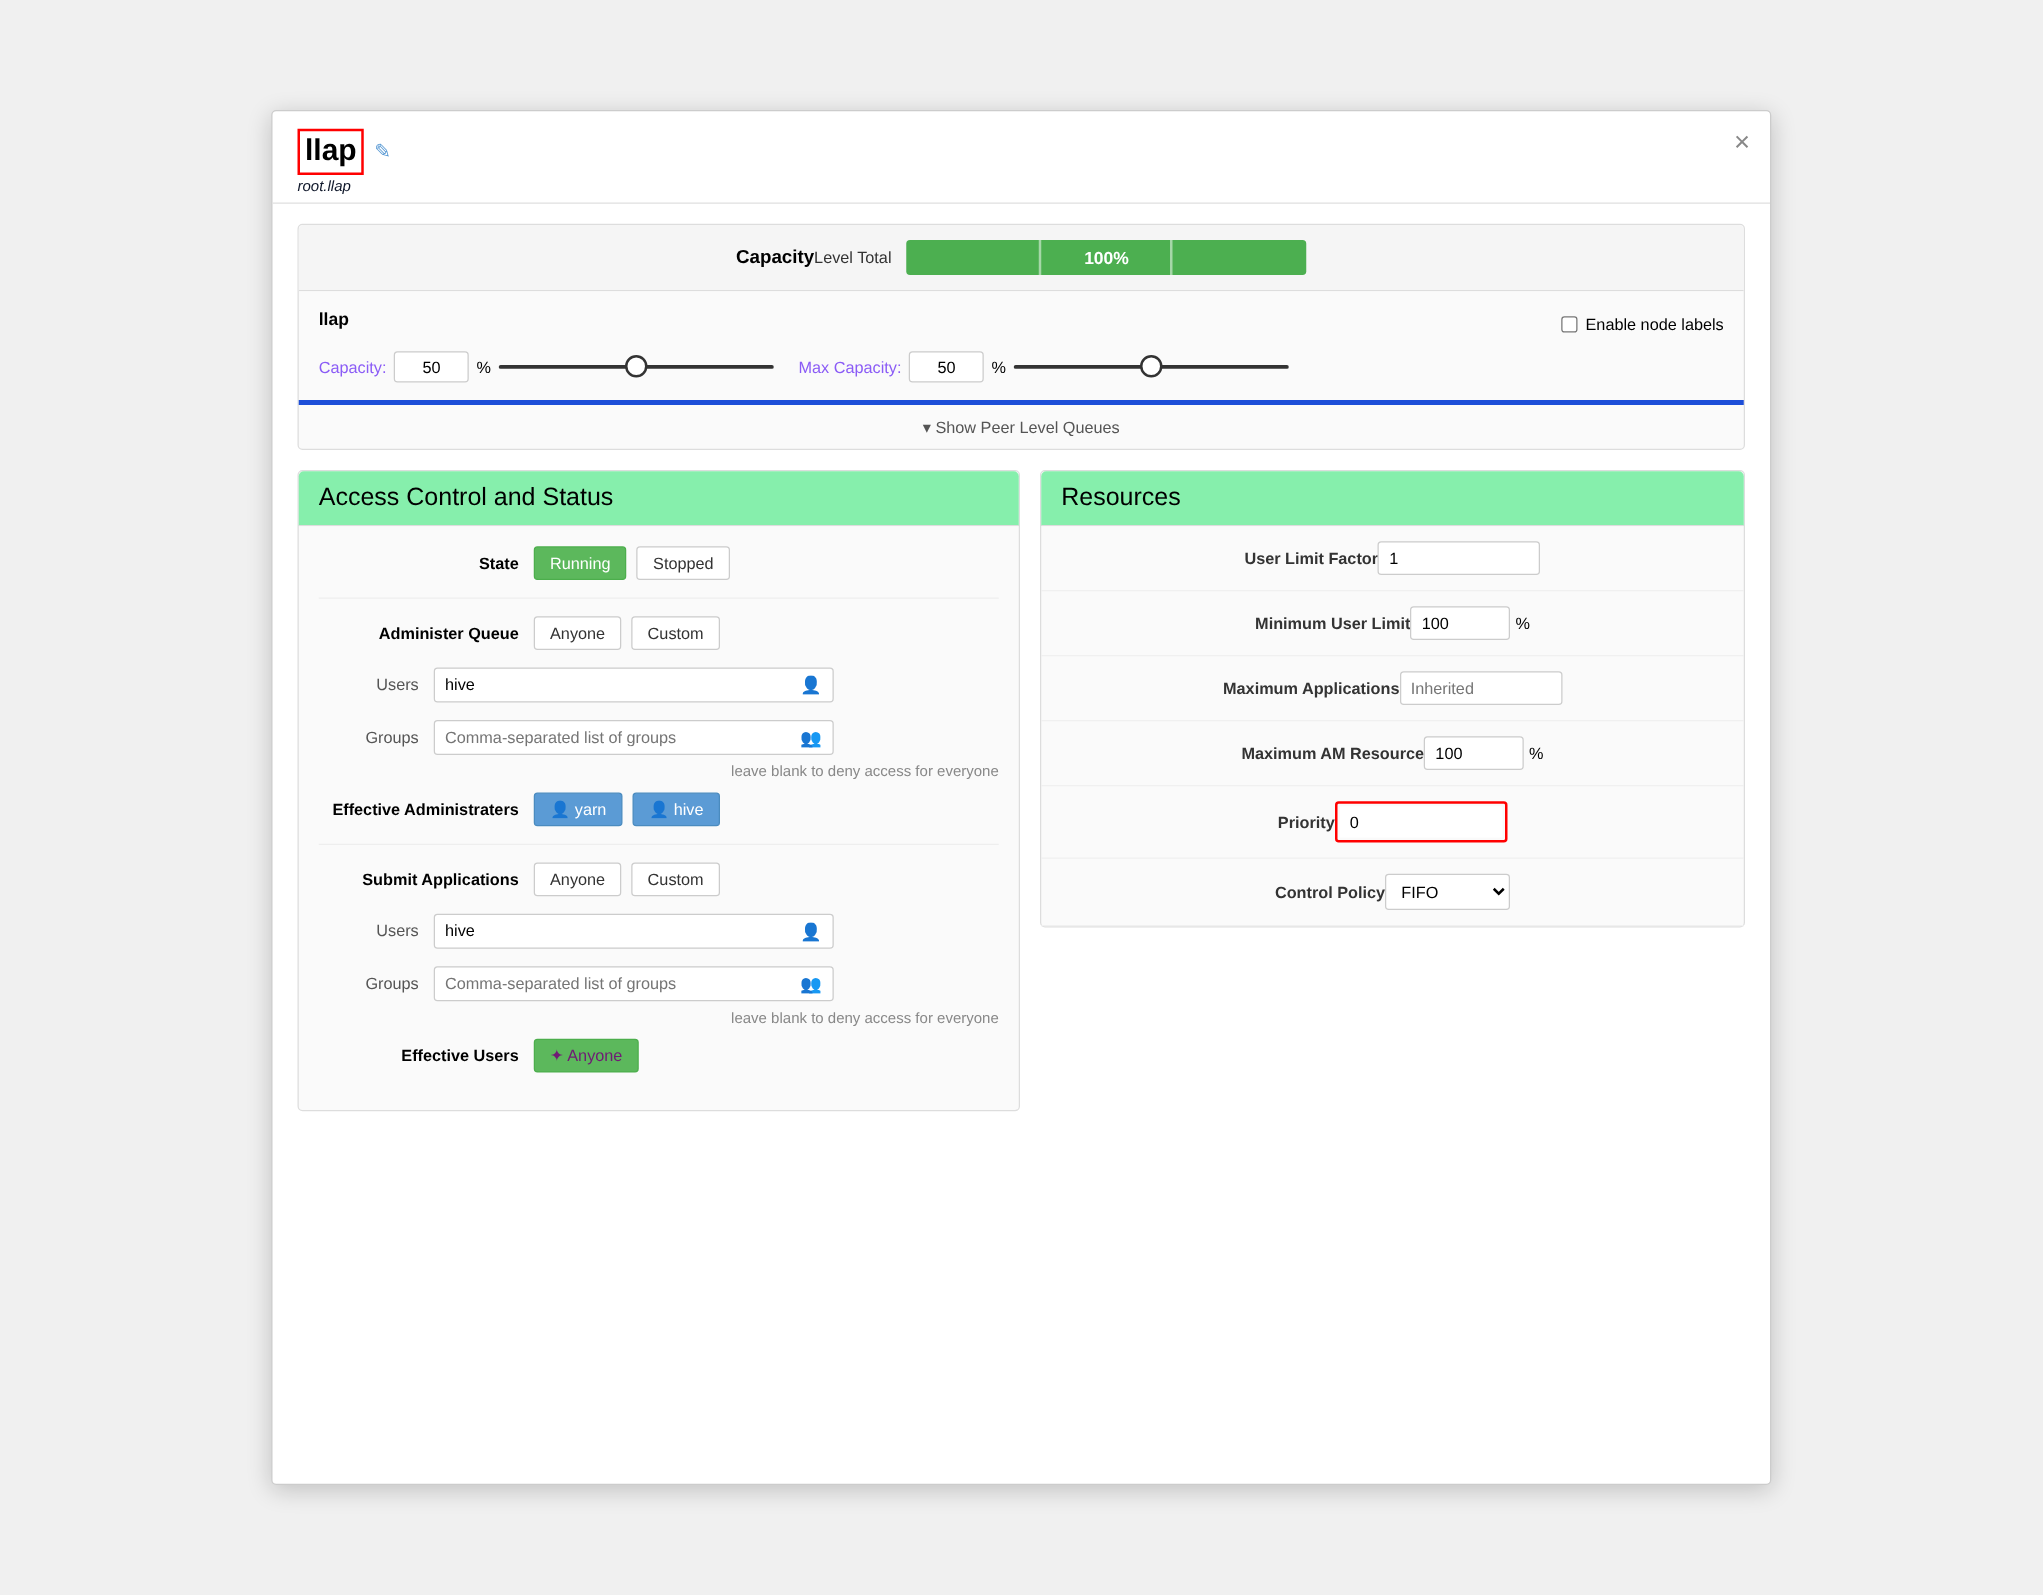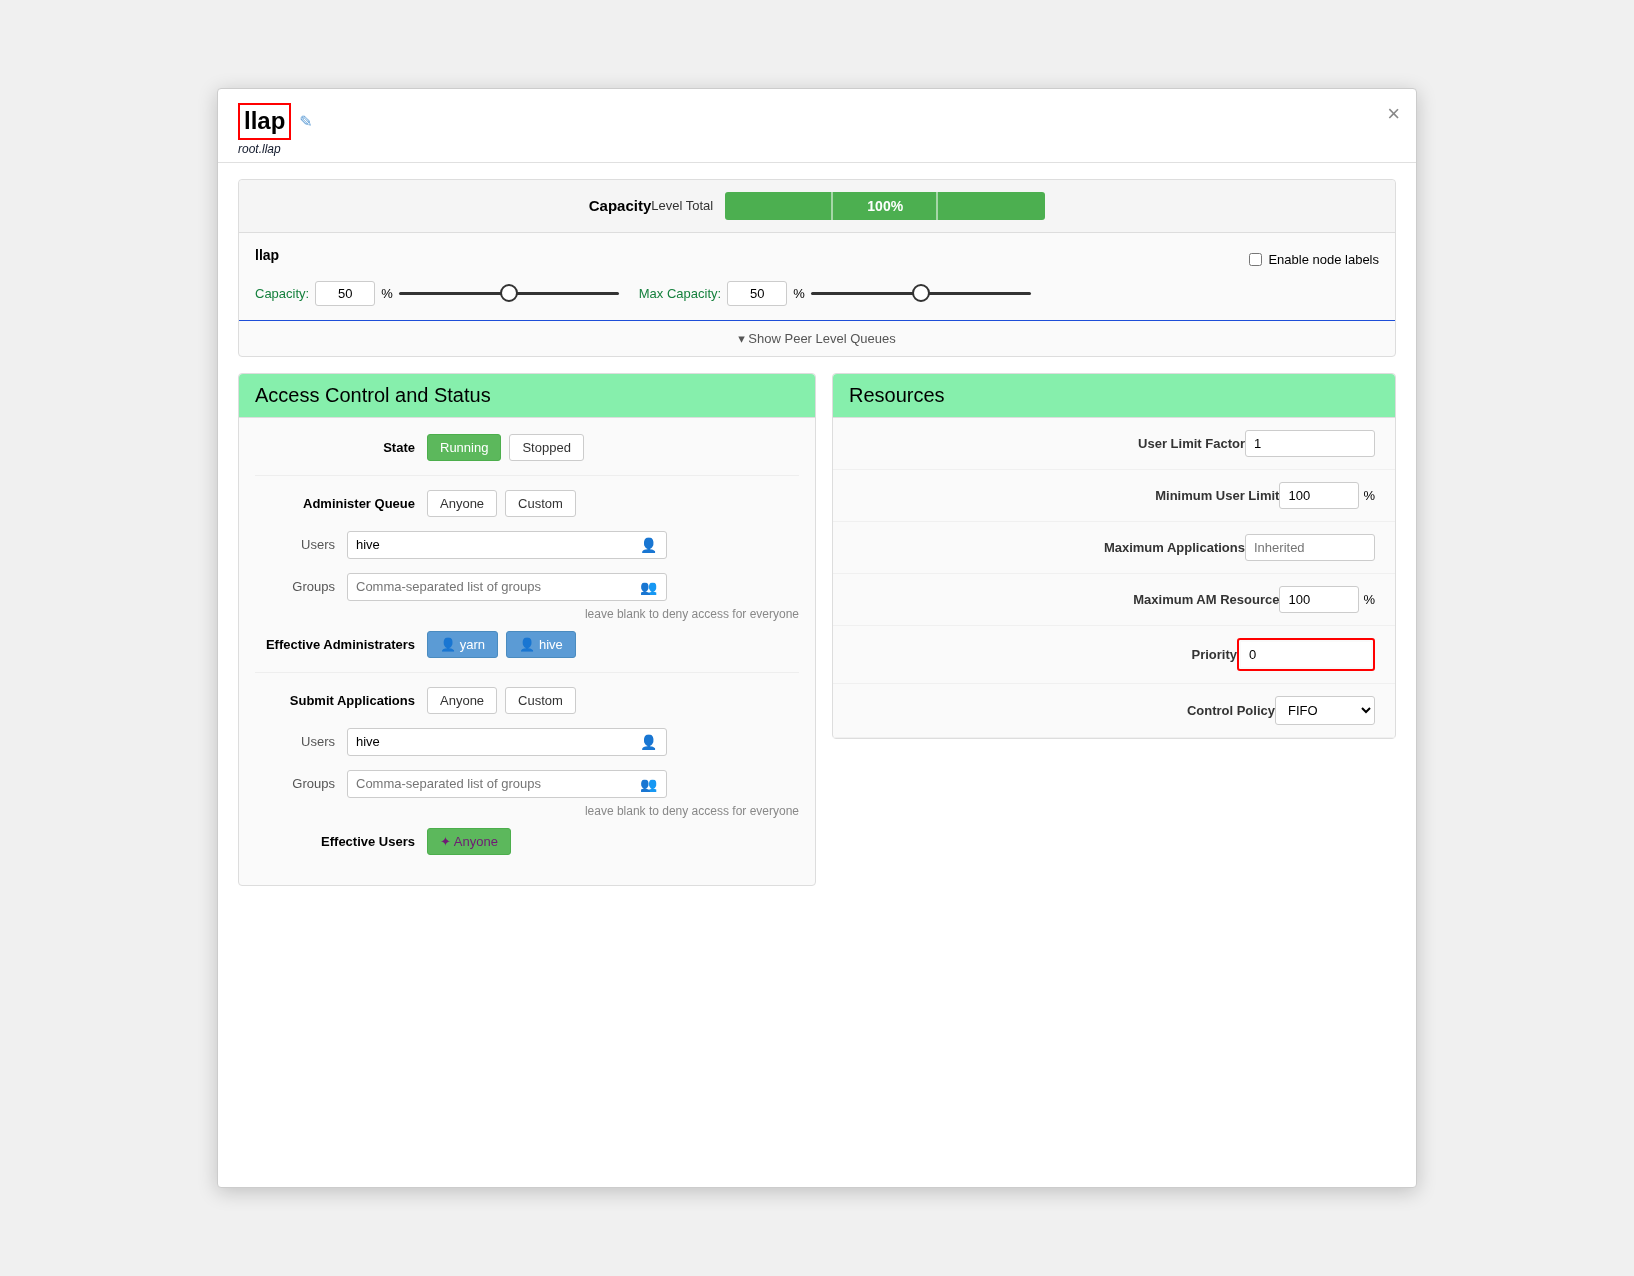--- a/index.html
+++ b/index.html
@@ -129,21 +129,21 @@
       gap: 20px;
       margin-top: 8px;
     }
     .capacity-field {
       display: flex;
       align-items: center;
       gap: 6px;
     }
     .capacity-field label {
       font-size: 13px;
-      color: #15803d;
+      color: #8b5cf6;
     }
     .capacity-input {
       width: 60px;
       padding: 4px 6px;
       border: 1px solid #ccc;
       border-radius: 3px;
       font-size: 13px;
       text-align: center;
     }
     .percent-label {
@@ -167,21 +167,21 @@
       width: 18px;
       height: 18px;
       border-radius: 50%;
       background: #fff;
       border: 2px solid #333;
       cursor: pointer;
     }
     .show-peer-queues {
       text-align: center;
       padding: 10px;
-      border-top: 1px solid #1d4ed8;
+      border-top: 4px solid #1d4ed8;
       font-size: 13px;
       color: #555;
       cursor: pointer;
     }
 
     
     .main-columns {
       display: flex;
       gap: 16px;
     }
@@ -304,21 +304,21 @@
     .resources-section {
       width: 564px;
       border: 1px solid #ddd;
       border-radius: 4px;
       background: #fafafa;
       align-self: flex-start;
     }
     .resource-row {
       display: flex;
       align-items: center;
-      justify-content: flex-end;
+      justify-content: center;
       padding: 12px 20px;
       border-bottom: 1px solid #f0f0f0;
     }
     .resource-label {
       font-weight: bold;
       font-size: 13px;
       color: #333;
     }
     .resource-input {
       width: 130px;

